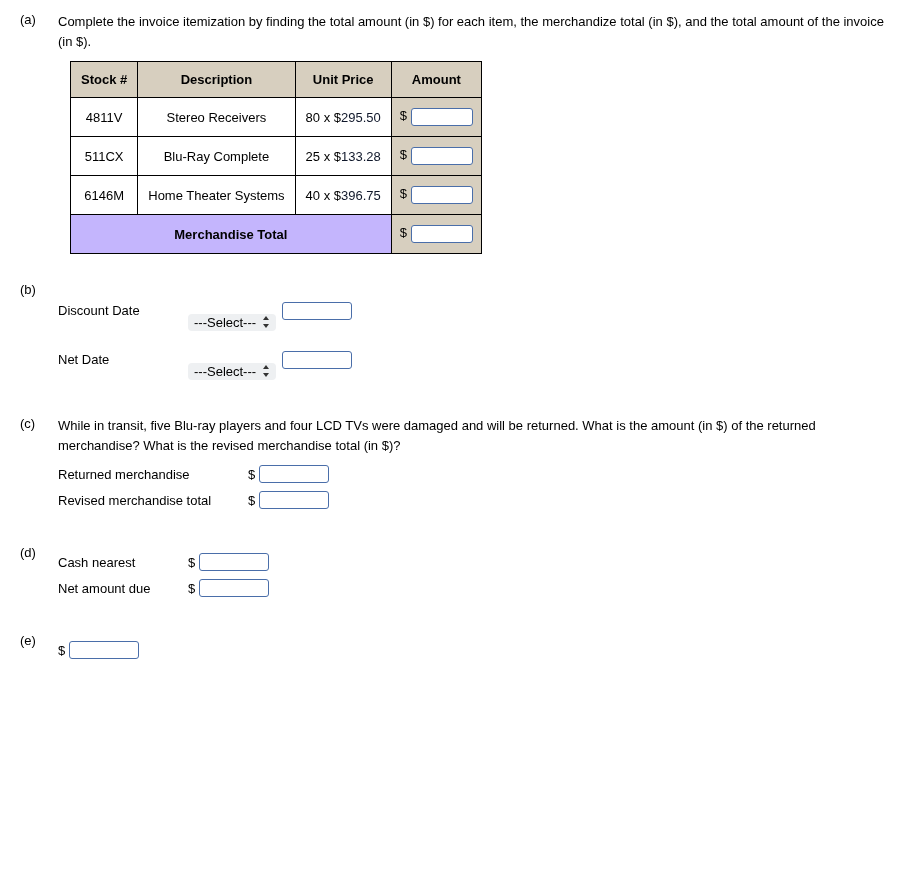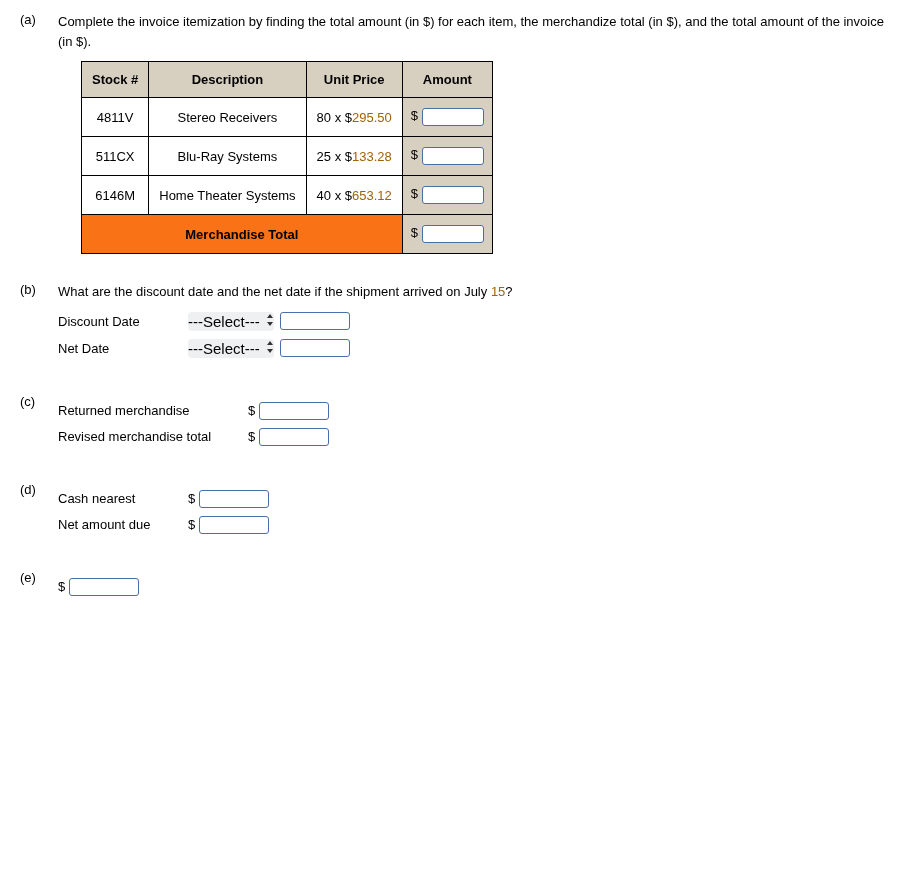--- a/index.html
+++ b/index.html
@@ -11,66 +11,67 @@
     padding: 12px 20px;
     background: #fff;
     width: 912px;
   }
   .part { display: flex; margin-bottom: 28px; }
   .part-label { width: 38px; flex-shrink: 0; }
   .part-body { flex: 1; }
   .part-text { line-height: 1.5; margin-bottom: 10px; }
   table.invoice {
     border-collapse: collapse;
-    margin-left: 23px;
+    margin-left: 12px;
     margin-top: 8px;
     border-radius: 18px;
   }
   table.invoice th, table.invoice td {
     border: 1px solid #000;
     padding: 10px 10px;
     text-align: center;
     font-size: 13px;
   }
   table.invoice th {
     background: #d7cfbf;
     font-weight: bold;
   }
   table.invoice td.sumrow {
-    background: #f97316;
+    background: #c4b5fd;
     font-weight: bold;
   }
   table.invoice td.amount-cell {
     background: #d7cfbf;
     text-align: left;
     padding: 10px 8px;
     white-space: nowrap;
   }
   input.num-input {
     width: 62px;
     height: 18px;
     border: 1px solid #4a6ea9;
     border-radius: 3px;
     padding: 1px 3px;
     font-size: 12px;
     vertical-align: middle;
   }
-  .red { color: #a16207; }
+  .red { color: #0f172a; }
   .field-line { margin: 8px 0; display: flex; align-items: center; }
   .field-label { width: 190px; flex-shrink:0; }
   .field-label.narrow { width: 130px; }
   .select-pill {
     display: inline-flex;
     align-items: center;
     background: #eef0f2;
     border-radius: 4px;
-    padding: 1px 0;
-    font-size: 15px;
+    padding: 1px 6px;
+    font-size: 13px;
     margin-right: 6px;
     cursor: pointer;
+    margin-top: 24px;
   }
   .select-pill .arrows { margin-left:6px; font-size:10px; line-height:1; }
   .currency { margin-right: 4px; }
   .short-input {
     width: 70px;
     height: 18px;
     border: 1px solid #4a6ea9;
     border-radius: 3px;
     padding: 1px 3px;
     font-size: 12px;
@@ -92,45 +93,42 @@
         <th>Amount</th>
       </tr>
       <tr>
         <td>4811V</td>
         <td>Stereo Receivers</td>
         <td><span>80 x $</span><span class="red">295.50</span></td>
         <td class="amount-cell"><span class="currency">$</span><input class="num-input" style=""></td>
       </tr>
       <tr>
         <td>511CX</td>
-        <td>Blu-Ray Systems</td>
+        <td>Blu-Ray Complete</td>
         <td><span>25 x $</span><span class="red">133.28</span></td>
         <td class="amount-cell"><span class="currency">$</span><input class="num-input" style=""></td>
       </tr>
       <tr>
         <td>6146M</td>
         <td>Home Theater Systems</td>
-        <td><span>40 x $</span><span class="red">653.12</span></td>
+        <td><span>40 x $</span><span class="red">396.75</span></td>
         <td class="amount-cell"><span class="currency">$</span><input class="num-input" style=""></td>
       </tr>
       <tr>
         <td class="sumrow" colspan="3">Merchandise Total</td>
         <td class="amount-cell"><span class="currency">$</span><input class="num-input" style=""></td>
       </tr>
     </tbody>
       </table>
   </div>
 </div>
 
 <div class="part">
   <div class="part-label">(b)</div>
   <div class="part-body">
-    <div class="part-text">
-      <span>What are the discount date and the net date if the shipment arrived on July </span><span class="red">15</span><span>?</span>
-    </div>
     <div class="field-line">
       <span class="field-label narrow">Discount Date</span>
       <span class="select-pill">
         <span>---Select---</span>
         <span class="arrows">
           <svg width="8" height="12" viewBox="0 0 8 12">
               <path d="M4 0 L7 4 L1 4 Z M4 12 L1 8 L7 8 Z" fill="#333"></path>
             </svg>
         </span>
       </span>
@@ -147,20 +145,21 @@
         </span>
       </span>
       <input class="short-input" style="">
     </div>
   </div>
 </div>
 
 <div class="part">
   <div class="part-label">(c)</div>
   <div class="part-body">
+    <div class="part-text">While in transit, five Blu-ray players and four LCD TVs were damaged and will be returned. What is the amount (in $) of the returned merchandise? What is the revised merchandise total (in $)?</div>
     <div class="field-line">
       <span class="field-label">Returned merchandise</span>
       <span class="currency">$</span>
       <input class="short-input" style="">
     </div>
     <div class="field-line">
       <span class="field-label">Revised merchandise total</span>
       <span class="currency">$</span>
       <input class="short-input" style="">
     </div>

